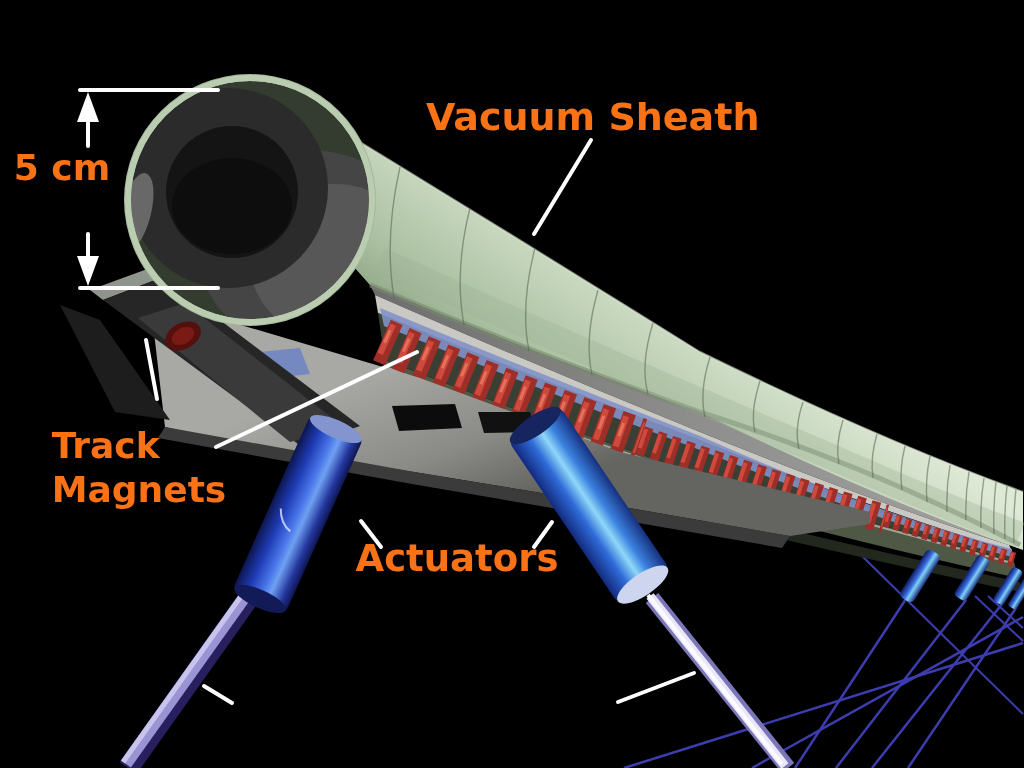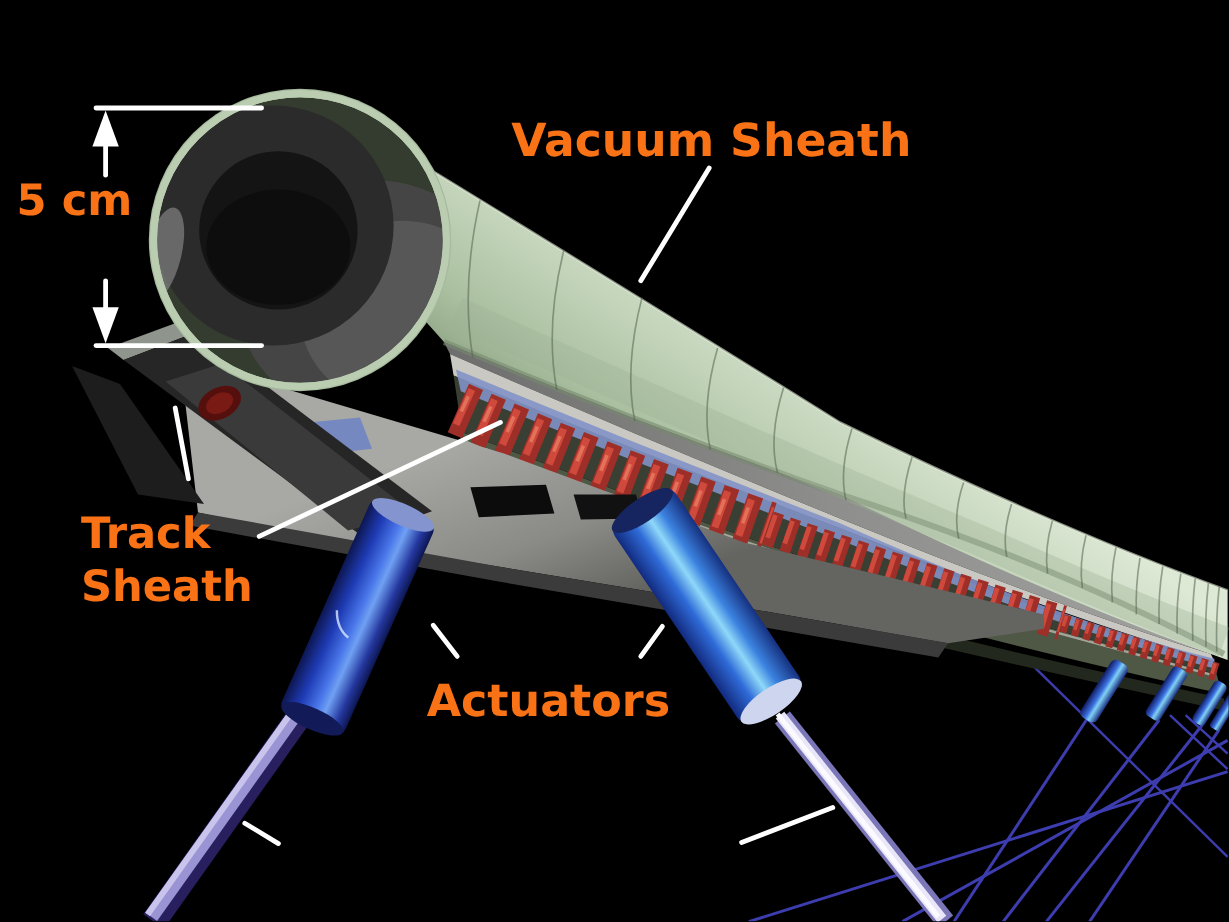--- a/index.html
+++ b/index.html
@@ -4,21 +4,21 @@
 <style>
   html,body{margin:0;padding:0;background:#000;}
   #stage{position:relative;width:1024px;height:768px;background:#000;overflow:hidden;
          font-family:"DejaVu Sans","Liberation Sans",sans-serif;}
   #stage svg{position:absolute;left:0;top:0;}
   .lbl{position:absolute;color:#f97316;font-weight:bold;line-height:1.22;white-space:nowrap;}
   .lbl.center{transform:translateX(-50%);text-align:left;}
   #lbl-rotor{left:62px;top:146px;font-size:36px;}
   #lbl-vacuum{left:426px;top:94px;font-size:38px;}
   #lbl-track{left:139px;top:404px;font-size:36px;margin-top:20px;}
-  #lbl-actuators{left:457px;top:562px;font-size:37px;}
+  #lbl-actuators{left:457px;top:536px;font-size:37px;}
   #lbl-stab{left:428px;top:700px;font-size:33px;}
   .ann{stroke:#fff;stroke-width:4;stroke-linecap:round;fill:none;}
 </style>
 </head>
 <body>
 
 <div id="stage">
 <svg width="1024" height="768" viewBox="0 0 1024 768">
   <defs>
     <linearGradient id="gSheath" gradientUnits="userSpaceOnUse" x1="730" y1="310" x2="610" y2="480">
@@ -221,16 +221,16 @@
     <line x1="618" y1="702" x2="694" y2="673"></line>
   </g>
 </svg>
 
 <div id="lbl-rotor" class="lbl center">
   <div>5 cm</div>
 </div>
 <div id="lbl-vacuum" class="lbl">Vacuum Sheath</div>
 <div id="lbl-track" class="lbl center">
   <div>Track</div>
-  <div>Sheath</div>
+  <div>Magnets</div>
 </div>
 <div id="lbl-actuators" class="lbl center">Actuators</div>
 </div>
 
 </body></html>

